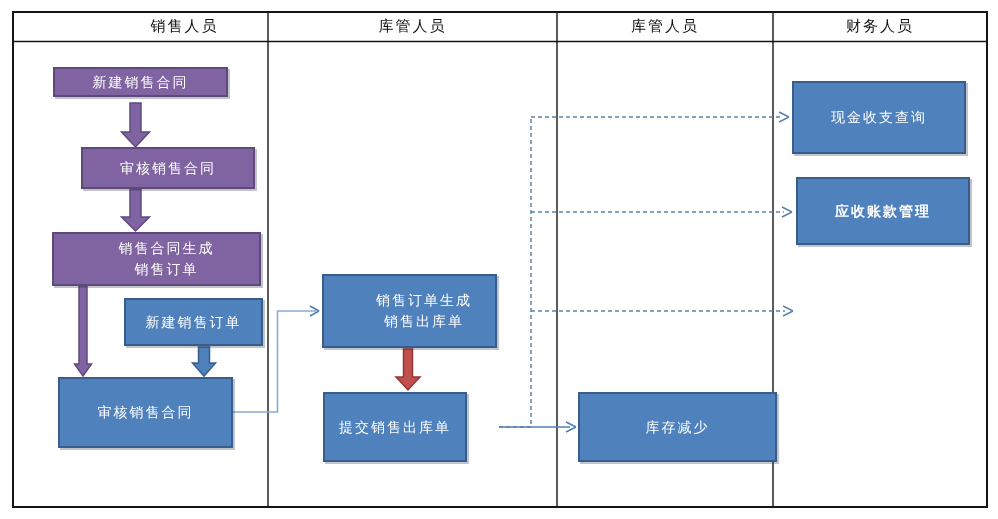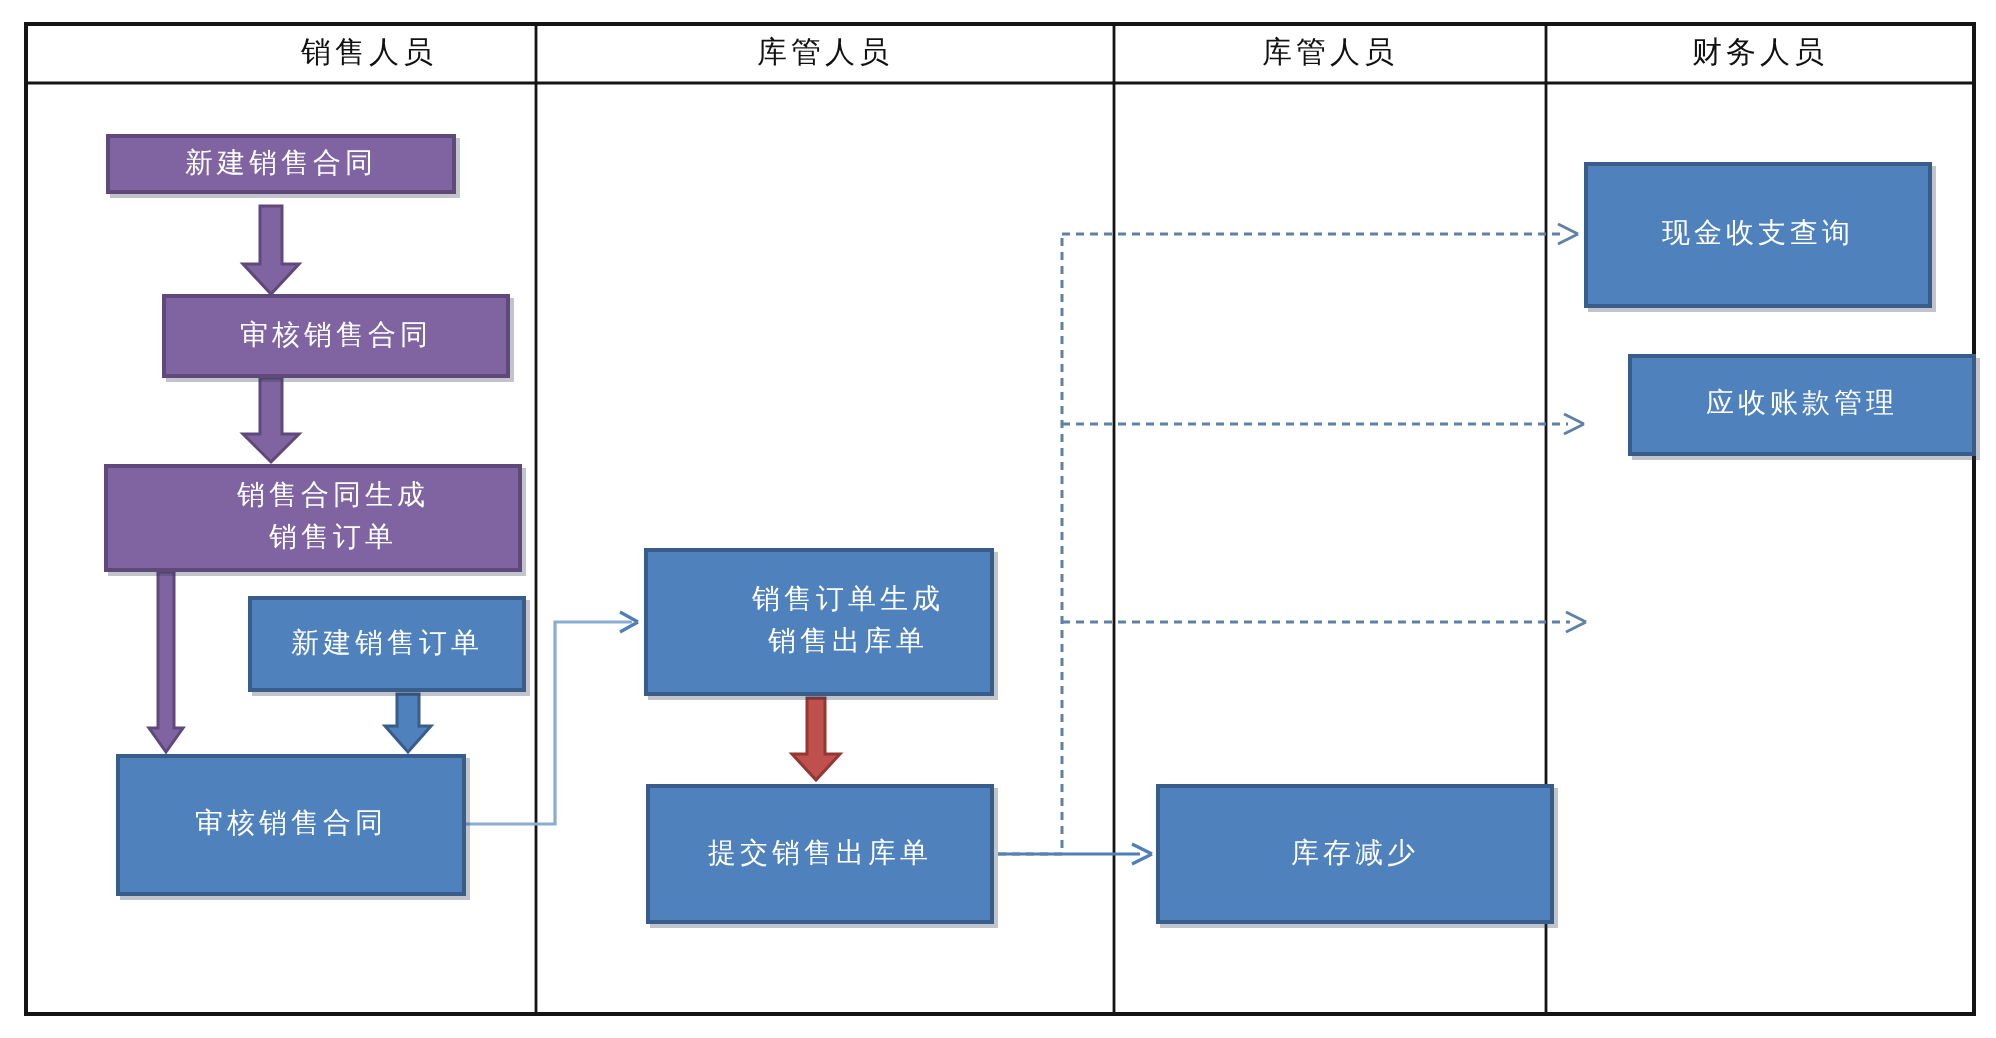--- a/index.html
+++ b/index.html
@@ -95,18 +95,18 @@
   </svg>
 
   <div class="node purple" style="left:53px;top:67px;width:175px;height:30px;">新建销售合同</div>
   <div class="node purple" style="left:53px;top:147px;width:174px;height:42px;margin-left:28px;">审核销售合同</div>
   <div class="node purple" style="left:52px;top:232px;width:209px;height:54px;padding-left:20px;">销售合同生成
 销售订单</div>
   <div class="node blue" style="left:124px;top:298px;width:139px;height:48px;">新建销售订单</div>
   <div class="node blue" style="left:58px;top:377px;width:175px;height:71px;">审核销售合同</div>
   <div class="node blue" style="left:322px;top:274px;width:175px;height:74px;padding-left:29px;">销售订单生成
 销售出库单</div>
-  <div class="node blue" style="left:323px;top:392px;width:174px;height:70px;">提交销售出库单</div>
+  <div class="node blue" style="left:323px;top:392px;width:144px;height:70px;">提交销售出库单</div>
   <div class="node blue" style="left:578px;top:392px;width:199px;height:70px;">库存减少</div>
   <div class="node blue" style="left:792px;top:81px;width:174px;height:73px;">现金收支查询</div>
-  <div class="node blue" style="left:814px;top:177px;width:174px;height:51px;">应收账款管理</div>
+  <div class="node blue" style="left:796px;top:177px;width:174px;height:68px;font-weight:bold;">应收账款管理</div>
 
 </div>
 
 </body></html>

